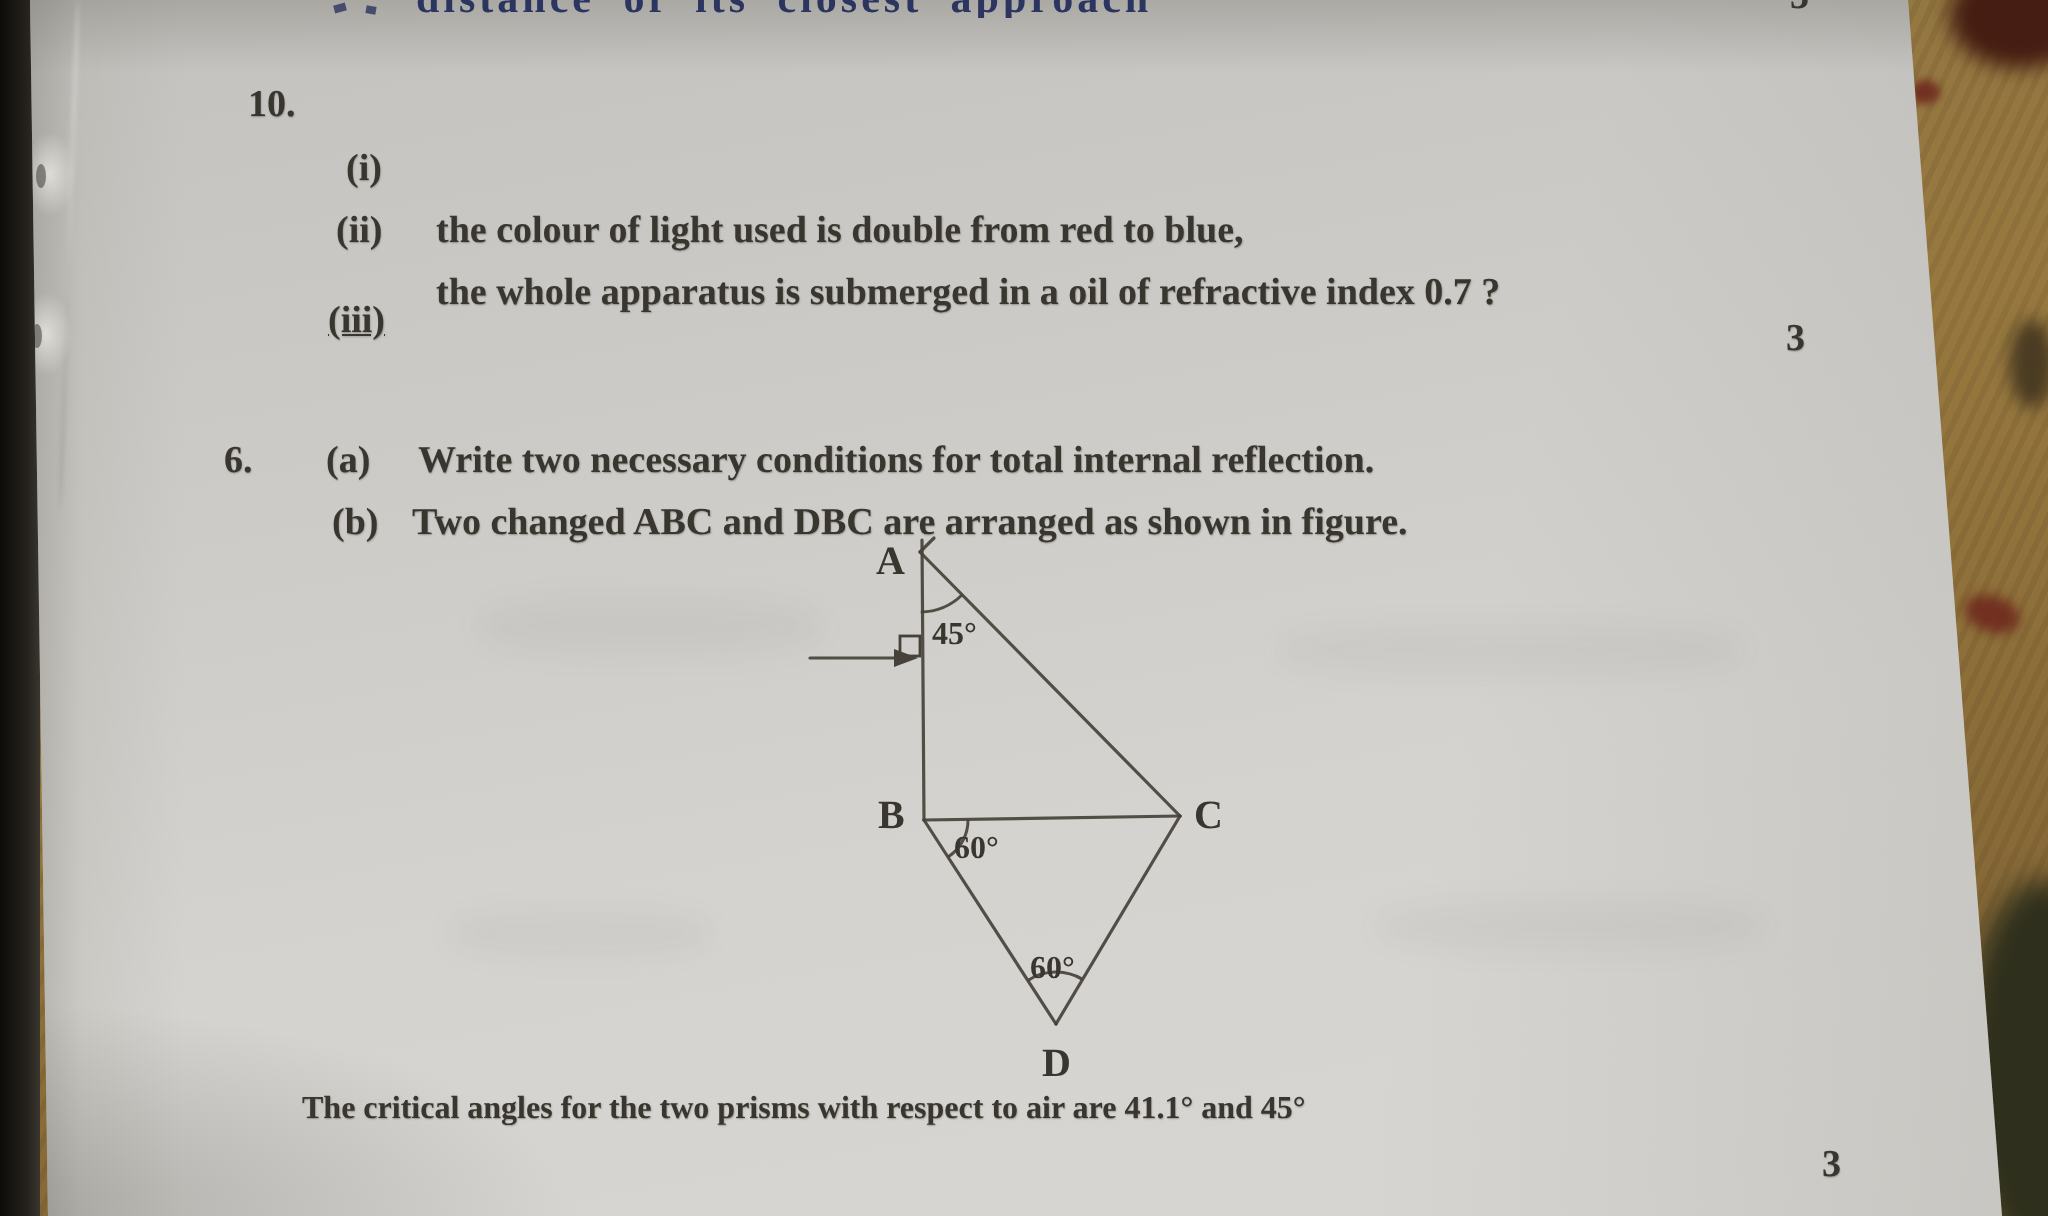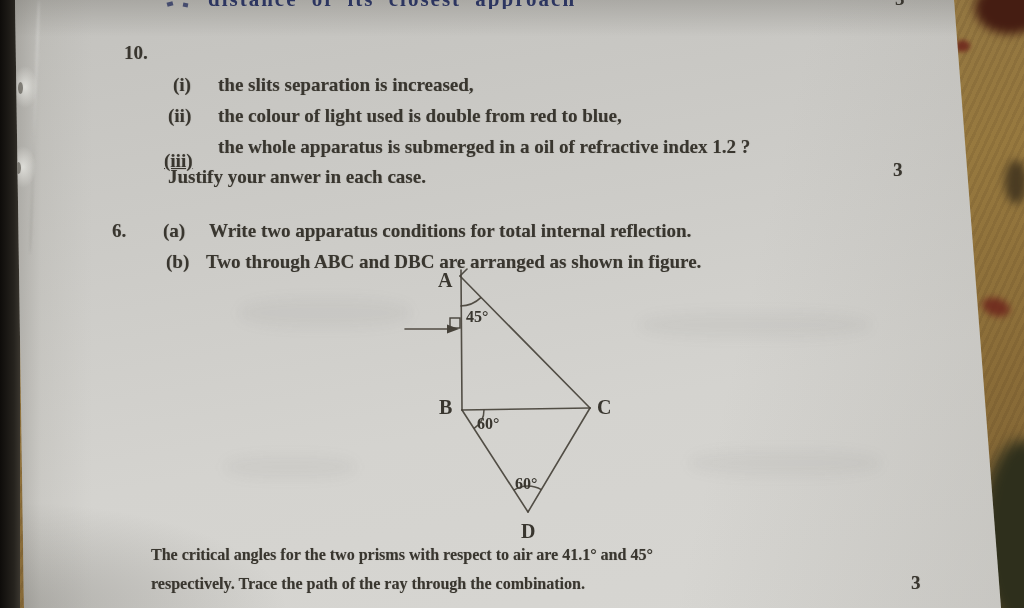--- a/index.html
+++ b/index.html
@@ -91,39 +91,36 @@
   </div>
   <div class="cut-mark" id="cut-mark-1"></div>
   <div class="cut-mark" id="cut-mark-2"></div>
   <div class="abs" id="top-right-3-clip">
     <span id="top-right-3-text">3</span>
   </div>
 
   <div class="t" style="left:124px;top:42px;">10.</div>
 
   <div class="t" style="left:173px;top:74px;">(i)</div>
-  <div class="t" style="left:218px;top:74px;">the slits separation is increased,</div>
 
   <div class="t" style="left:168px;top:105px;">(ii)</div>
   <div class="t" style="left:218px;top:105px;">the colour of light used is double from red to blue,</div>
 
   <div class="t" style="left:164px;top:150px;text-decoration:underline;">(iii)</div>
-  <div class="t" style="left:218px;top:136px;">the whole apparatus is submerged in a oil of refractive index 1.2 ?</div>
+  <div class="t" style="left:218px;top:136px;">the whole apparatus is submerged in a oil of refractive index 0.7 ?</div>
 
-  <div class="t" style="left:168px;top:166px;">Justify your anwer in each case.</div>
   <div class="t" style="left:893px;top:159px;">3</div>
 
   <div class="t" style="left:112px;top:220px;">6.</div>
   <div class="t" style="left:163px;top:220px;">(a)</div>
-  <div class="t" style="left:209px;top:220px;">Write two apparatus conditions for total internal reflection.</div>
+  <div class="t" style="left:209px;top:220px;">Write two necessary conditions for total internal reflection.</div>
   <div class="t" style="left:166px;top:251px;">(b)</div>
-  <div class="t" style="left:206px;top:251px;">Two through ABC and DBC are arranged as shown in figure.</div>
+  <div class="t" style="left:206px;top:251px;">Two changed ABC and DBC are arranged as shown in figure.</div>
 
   <div class="t big" style="left:151px;top:544px;">The critical angles for the two prisms with respect to air are 41.1° and 45°</div>
-  <div class="t big" style="left:151px;top:573px;">respectively. Trace the path of the ray through the combination.</div>
   <div class="t" style="left:911px;top:572px;">3</div>
 </div>
 
 <svg id="diagram-svg" viewBox="0 0 1024 608">
 
   <path class="edge" d="M461,270 L462,410"></path>
   <path class="edge" d="M460,276 L467,269"></path>
   <path class="edge" d="M462,410 L590,408"></path>
   <path class="edge" d="M590,408 L460,276"></path>
 

